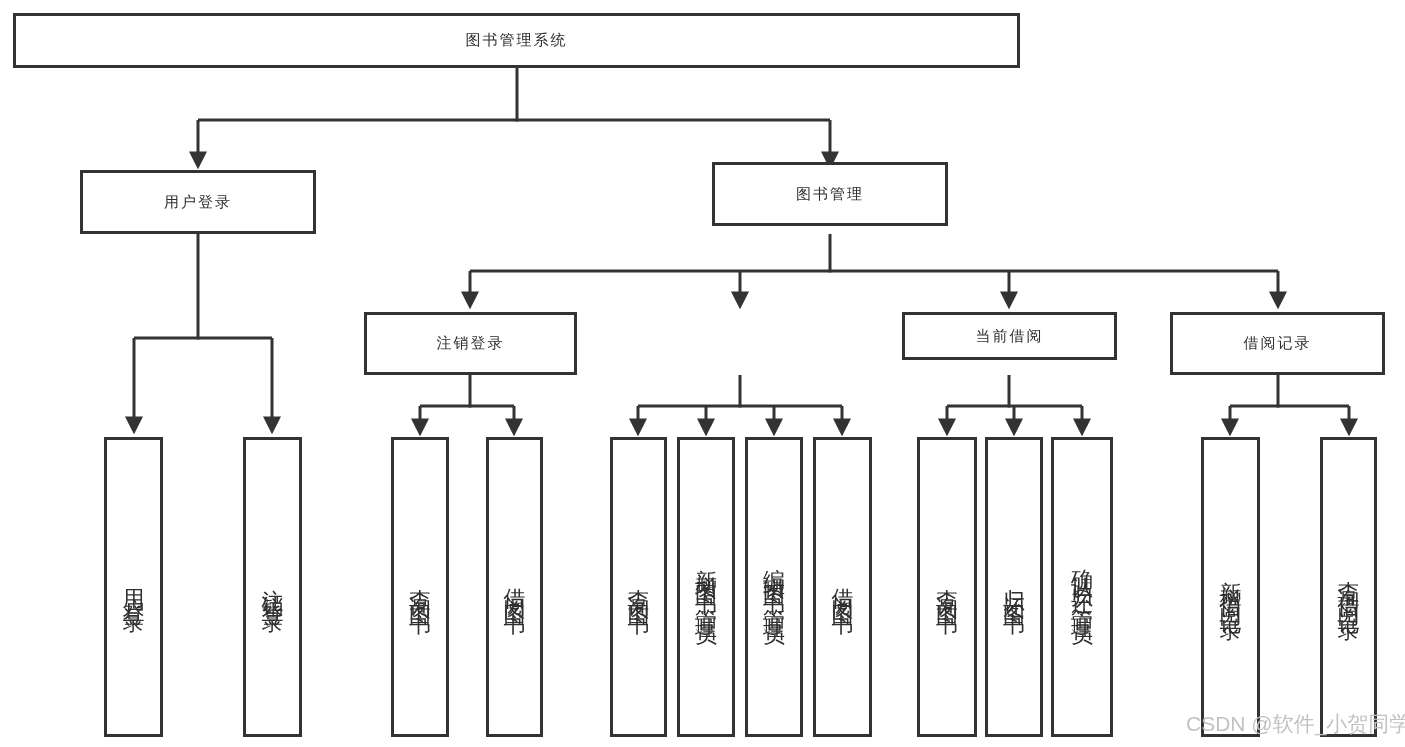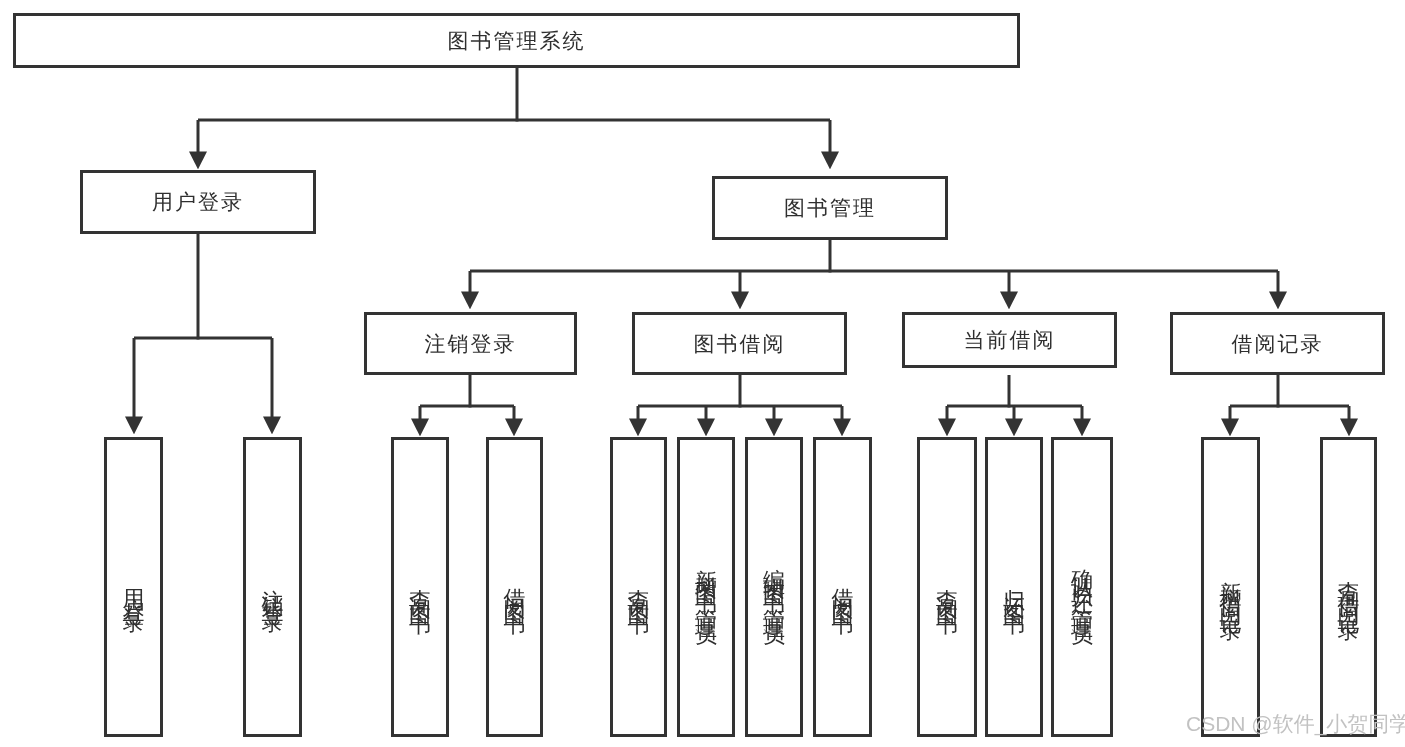--- a/index.html
+++ b/index.html
@@ -20,21 +20,21 @@
     position: absolute;
     box-sizing: border-box;
     background: #ffffff;
     border: 3px solid #333333;
     display: flex;
     align-items: center;
     justify-content: center;
     color: #2f2f2f;
   }
   .h-box span {
-    font-size: 21px;
+    font-size: 15px;
     letter-spacing: 2px;
     white-space: nowrap;
   }
   .v-box span {
     writing-mode: vertical-rl;
     text-orientation: mixed;
     font-size: 22px;
     line-height: 1;
     letter-spacing: 8px;
     white-space: nowrap;
@@ -104,31 +104,28 @@
     </g>
   </svg>
 
   <div class="box h-box" style="left:13px;top:13px;width:1007px;height:55px">
     <span>图书管理系统</span>
   </div>
 
   <div class="box h-box" style="left:80px;top:170px;width:236px;height:64px">
     <span>用户登录</span>
   </div>
-  <div class="box h-box" style="left:712px;top:176px;width:236px;height:64px">
+  <div class="box h-box" style="left:712px;top:162px;width:236px;height:64px">
     <span>图书管理</span>
   </div>
 
   <div class="box h-box" style="left:364px;top:312px;width:213px;height:63px">
     <span>注销登录</span>
   </div>
-  <div class="box h-box" style="left:632px;top:312px;width:215px;height:63px">
-    <span>图书借阅</span>
-  </div>
-  <div class="box h-box" style="left:902px;top:312px;width:215px;height:56px">
+  <div class="box h-box" style="left:902px;top:312px;width:215px;height:48px">
     <span>当前借阅</span>
   </div>
   <div class="box h-box" style="left:1170px;top:312px;width:215px;height:63px">
     <span>借阅记录</span>
   </div>
 
   <div class="box v-box" style="left:104px;top:437px;width:59px;height:300px">
     <span>用户登录</span>
   </div>
   <div class="box v-box" style="left:243px;top:437px;width:59px;height:300px">

